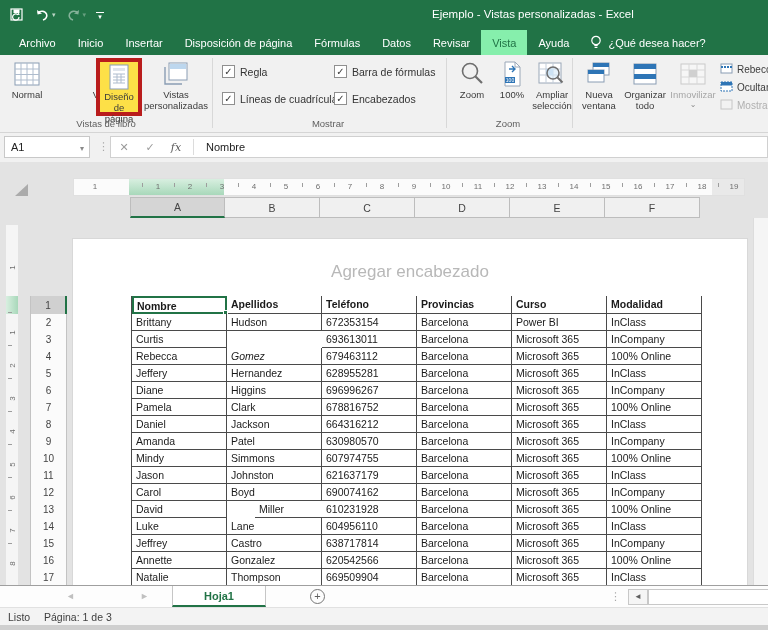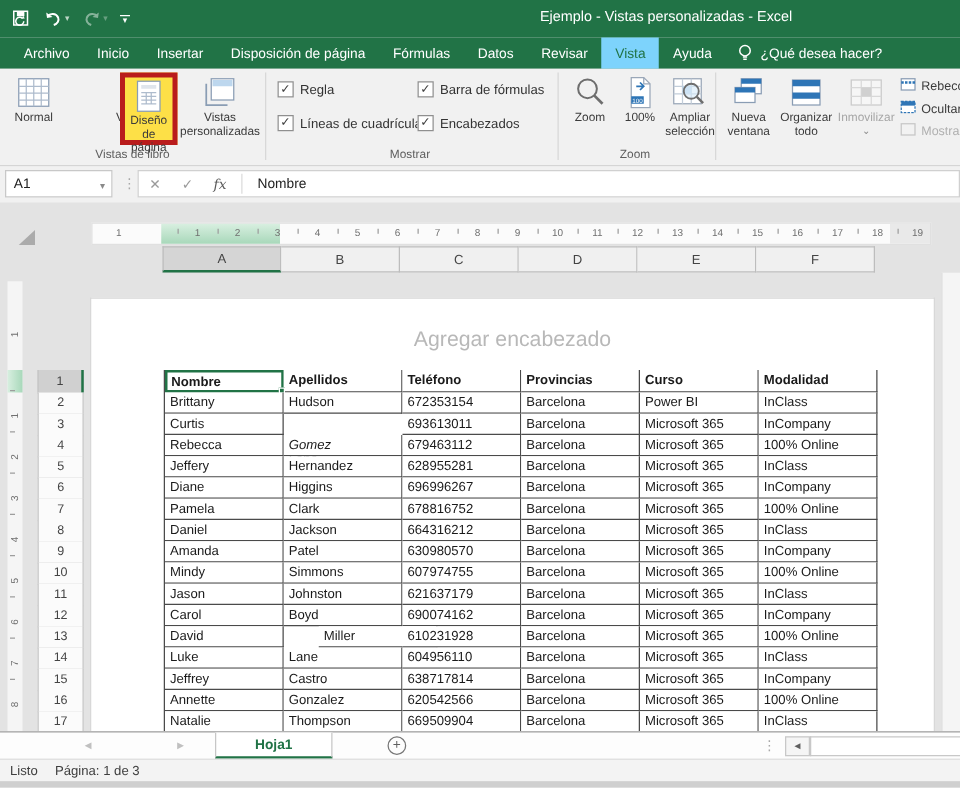--- a/index.html
+++ b/index.html
@@ -10,21 +10,21 @@
   
   #titlebar { left:0; top:0; width:768px; height:30px; background:#217346; }
   .qat { display:flex; align-items:center; gap:10px; position:absolute; left:10px; top:4px; height:22px; }
   .qat svg { display:block; }
   .qat .dd { color:#bcd6c6; font-size:7px; margin-left:-7px; }
   #title-text { position:absolute; left:432px; top:8px; color:#fff; font-size:11.5px; white-space:nowrap; }
 
   
   #menubar { left:0; top:30px; width:768px; height:25px; background:#217346; display:flex; align-items:stretch; padding-left:8px; }
   .mtab { color:#fff; font-size:11px; padding:0 11px; display:flex; align-items:center; cursor:default; white-space:nowrap; }
-  .mtab.active { background:#7dd3fc; color:#217346; }
+  .mtab.active { background:#86efac; color:#217346; }
   #tellme { display:flex; align-items:center; gap:6px; color:#fff; font-size:11px; padding:0 10px; }
 
   
   #ribbon { left:0; top:55px; width:768px; height:78px; background:#f1f1f1; border-bottom:1px solid #d5d5d5; overflow:hidden; }
   .rsep { position:absolute; top:3px; height:70px; width:1px; background:#d8d8d8; }
   .grouplabel { position:absolute; top:63px; font-size:9.5px; color:#5e5e5e; text-align:center; transform:translateX(-50%); white-space:nowrap; }
   .bigbtn { position:absolute; top:3px; height:58px; display:flex; flex-direction:column; align-items:center; text-align:center; }
   .bigbtn .ic { height:28px; display:flex; align-items:center; justify-content:center; margin-top:2px; }
   .bigbtn .lb { font-size:9.5px; color:#3b3b3b; line-height:1.15; margin-top:2px; }
   .bigbtn.sel { background:#fde047; border:4px solid #b91c1c; }

